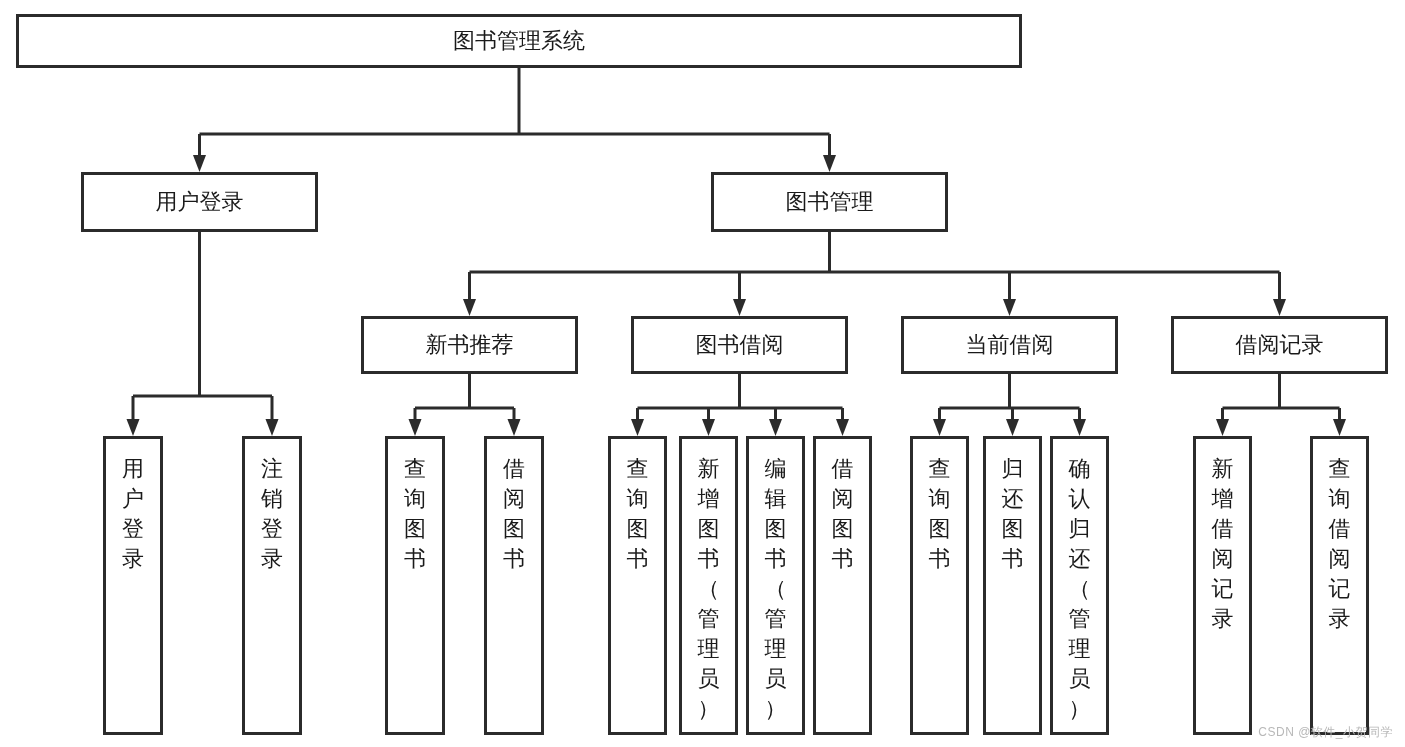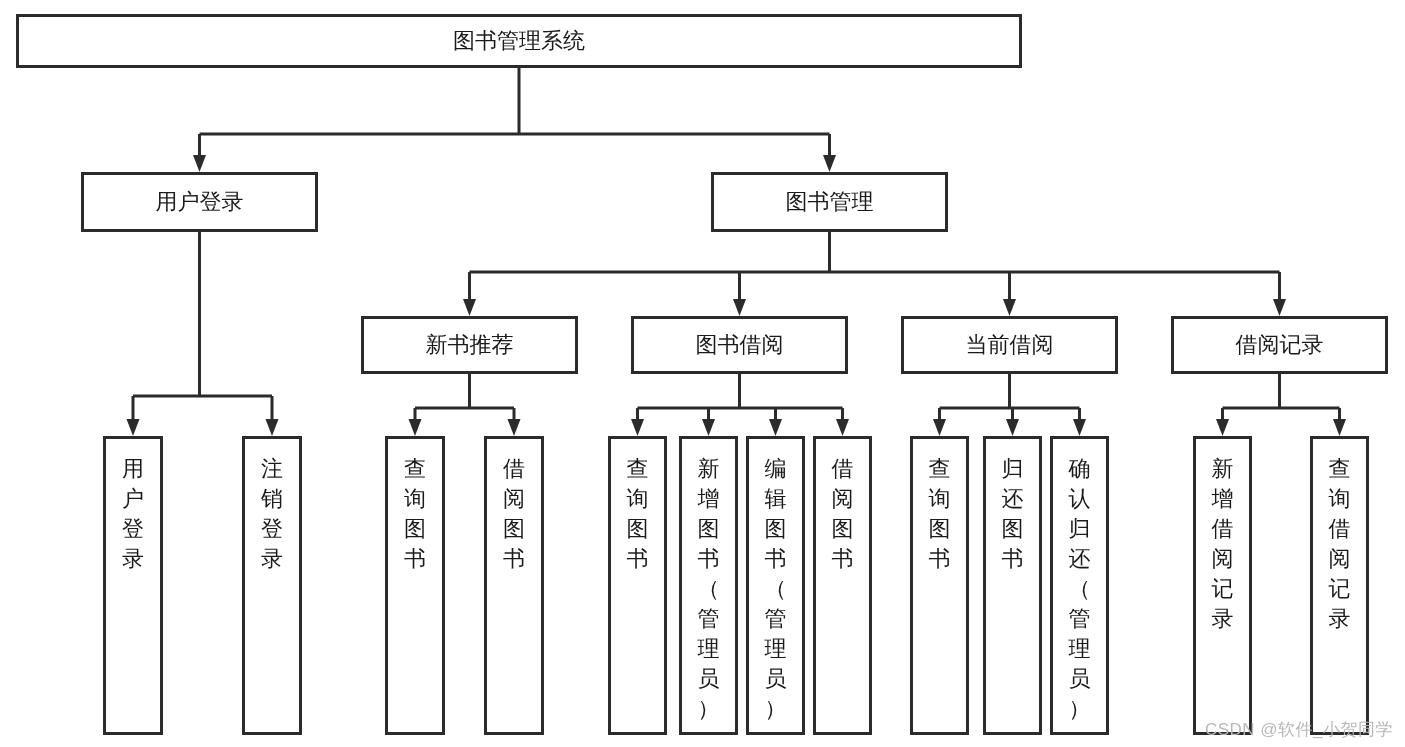--- a/index.html
+++ b/index.html
@@ -47,21 +47,21 @@
     fill: #1a1a1a;
     font-family: "Liberation Sans", "DejaVu Sans", sans-serif;
     font-size: 22px;
     text-anchor: middle;
   }
   .watermark {
     position: absolute;
     right: 12px;
     bottom: 6px;
     font-family: "Liberation Sans", "DejaVu Sans", sans-serif;
-    font-size: 17px;
+    font-size: 12px;
     color: #b8b8b8;
     letter-spacing: 0.5px;
     white-space: nowrap;
     user-select: none;
   }
 </style>
 </head>
 <body>
 
 <div id="diagram-root">

